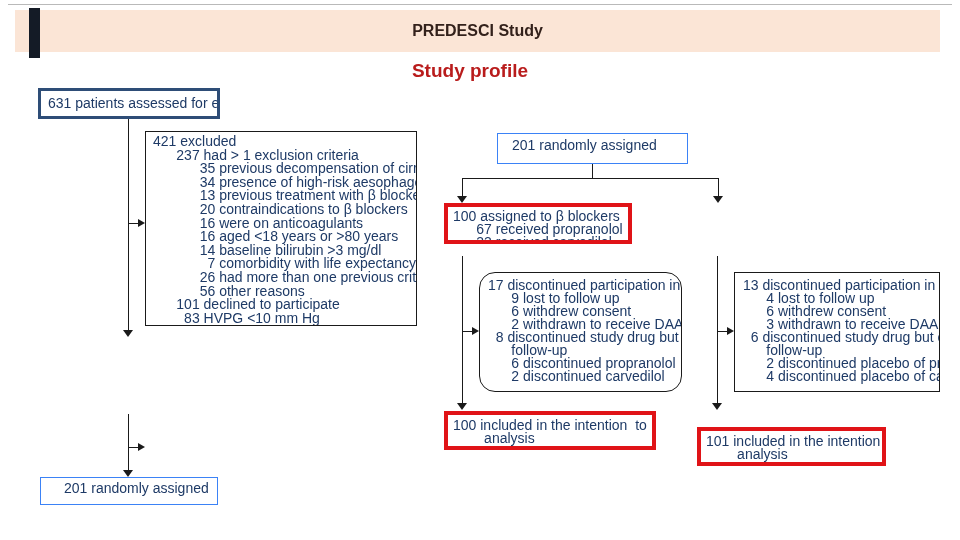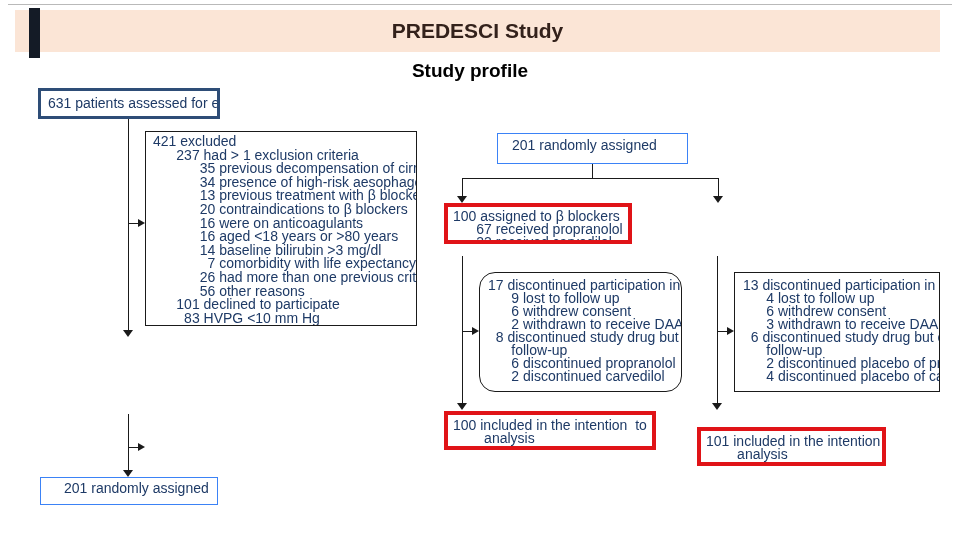--- a/index.html
+++ b/index.html
@@ -1,24 +1,24 @@
 <!DOCTYPE html>
 <html><head>
 <meta charset="utf-8">
 <style>
   html,body{margin:0;padding:0;background:#ffffff;}
   .slide{position:relative;width:960px;height:540px;background:#ffffff;overflow:hidden;
          font-family:"Liberation Sans","DejaVu Sans",sans-serif;}
   .topline{position:absolute;left:8px;top:4px;width:944px;height:1px;background:#b9b9b9;}
   .banner{position:absolute;left:15px;top:10px;width:925px;height:42px;background:#fbe5d6;}
   .banner .ttl{position:absolute;left:0;top:0;width:100%;height:42px;line-height:42px;
-               text-align:center;font-size:21px;font-weight:bold;color:#33211b;}
+               text-align:center;font-size:16px;font-weight:bold;color:#33211b;}
   .cornerbar{position:absolute;left:29px;top:8px;width:11px;height:50px;background:#141b26;}
   .subtitle{position:absolute;left:0;top:57px;width:940px;height:28px;line-height:28px;
-            text-align:center;font-size:19px;font-weight:bold;color:#000000;}
+            text-align:center;font-size:19px;font-weight:bold;color:#b91c1c;}
 
   .fbox{position:absolute;background:#fff;box-sizing:border-box;color:#1e3a66;
         font-size:14px;line-height:13px;white-space:pre;overflow:hidden;}
   .b-navy{border:3px solid #2e4d77;}
   .b-black{border:1px solid #1a1a1a;}
   .b-purple{border:1px solid #3b82f6;}
   .b-red{border:4px solid #e01317;}
   .b-cyan{border:4px solid #29ade3;}
 
   .hline,.vline{position:absolute;background:#1a1a1a;}

